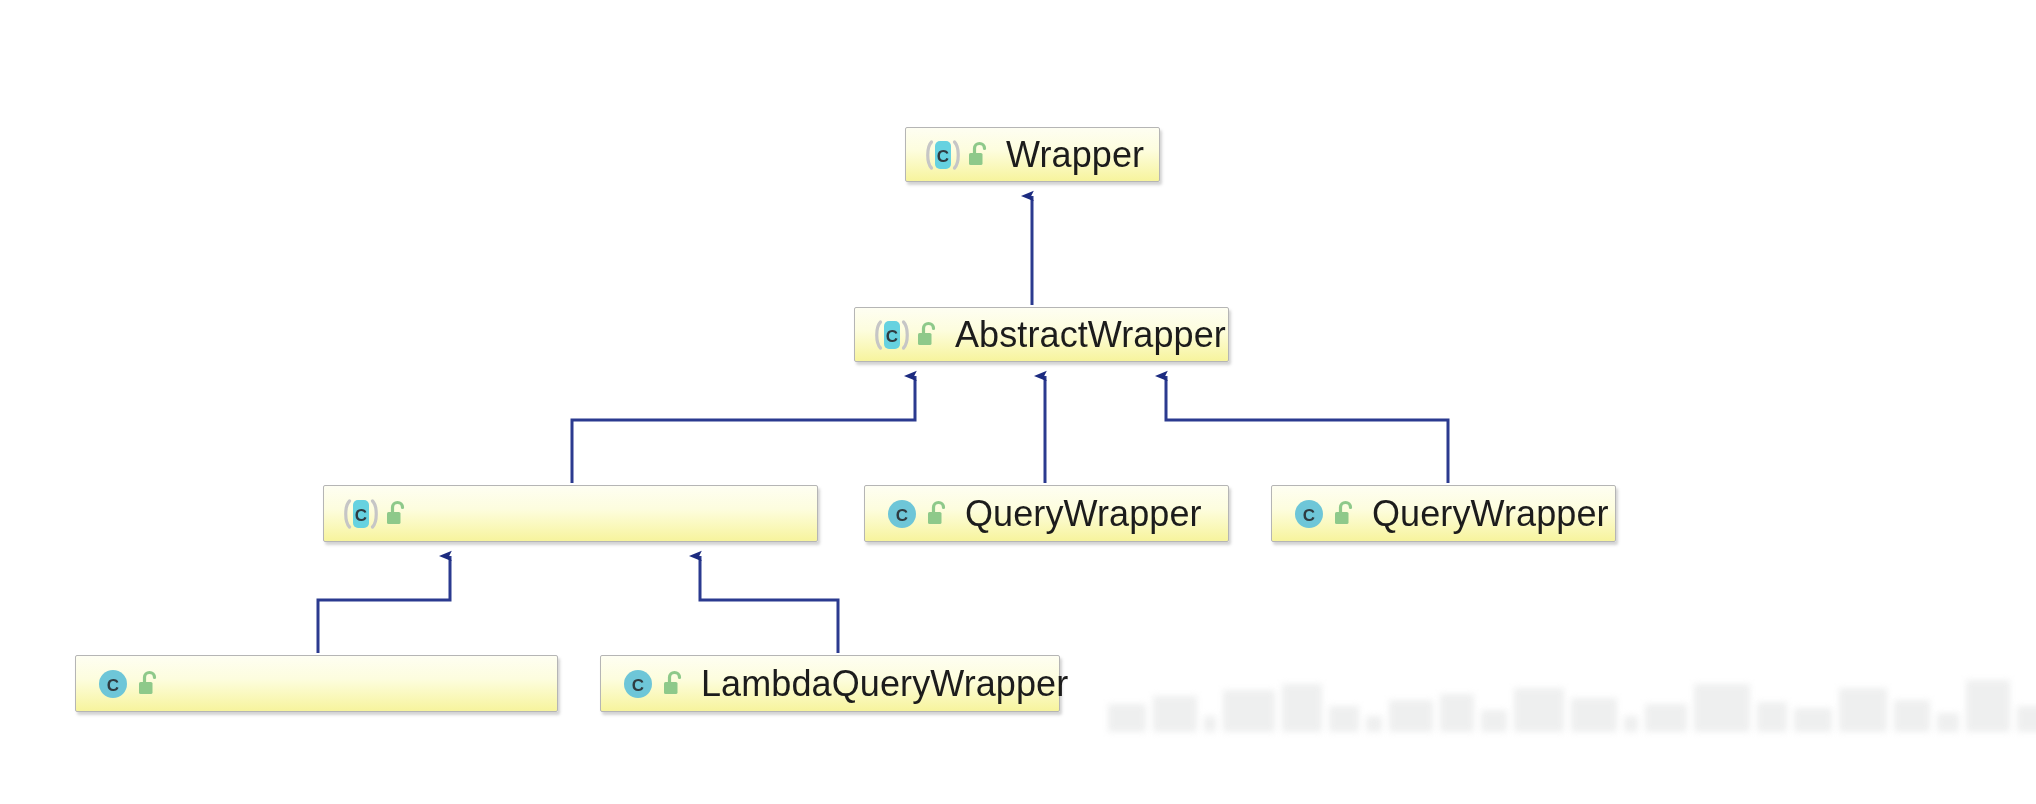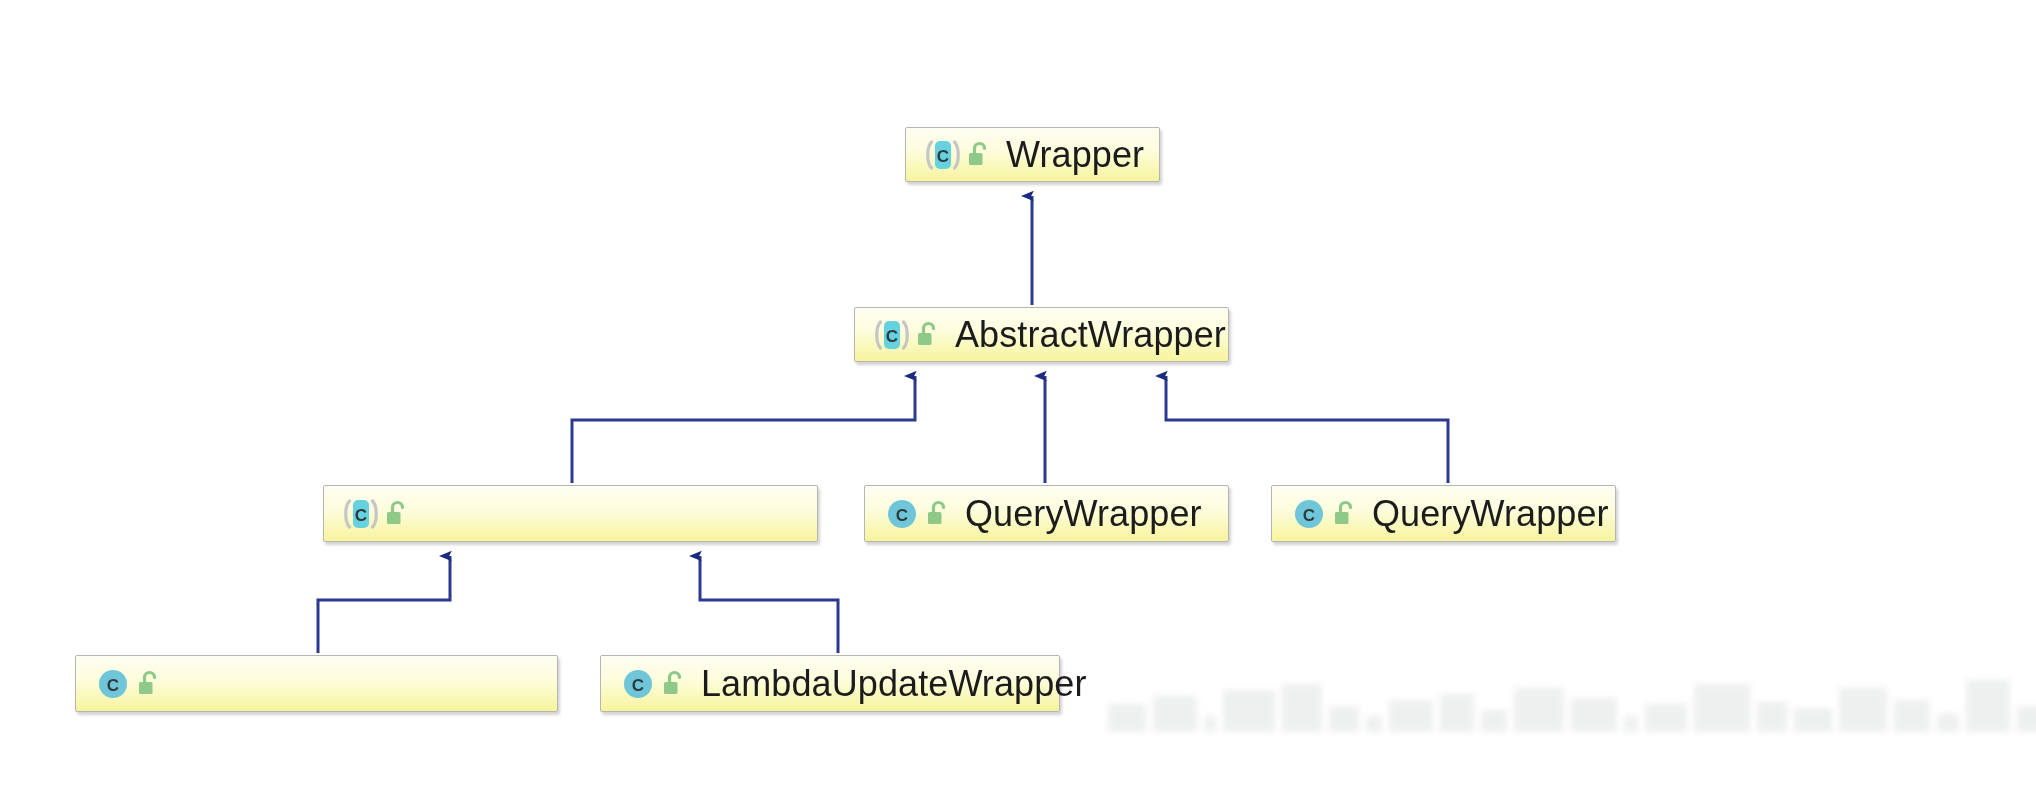--- a/index.html
+++ b/index.html
@@ -202,21 +202,21 @@
     <span class="node-icons">
       <svg class="icon-class" viewBox="0 0 42 34">
         <circle cx="21" cy="17" r="14" fill="#6ec6d8"></circle>
         <text x="21" y="23.5" text-anchor="middle" font-family="'Liberation Sans', sans-serif" font-size="17" font-weight="bold" fill="#2f3b41">C</text>
       </svg>
       <svg class="icon-lock" viewBox="0 0 26 30">
         <path d="M8.5,13 L8.5,8.5 A5,5 0 0 1 18.5,8.5" stroke="#8ec98a" stroke-width="3.2" fill="none" stroke-linecap="round"></path>
         <rect x="3" y="13" width="13.5" height="12" rx="1.6" fill="#8ec98a"></rect>
       </svg>
     </span>
-    <span class="node-label">LambdaUpdateWrapper</span>
+    <span class="node-label">LambdaQueryWrapper</span>
   </div>
 
   <div id="watermark" style="left: 1108px; top: 680px;">
       <span style="width: 38px; height: 28px;"></span>
       <span style="width: 44px; height: 36px;"></span>
       <span style="width: 12px; height: 16px;"></span>
       <span style="width: 52px; height: 42px;"></span>
       <span style="width: 40px; height: 48px;"></span>
       <span style="width: 30px; height: 26px;"></span>
       <span style="width: 16px; height: 16px;"></span>

